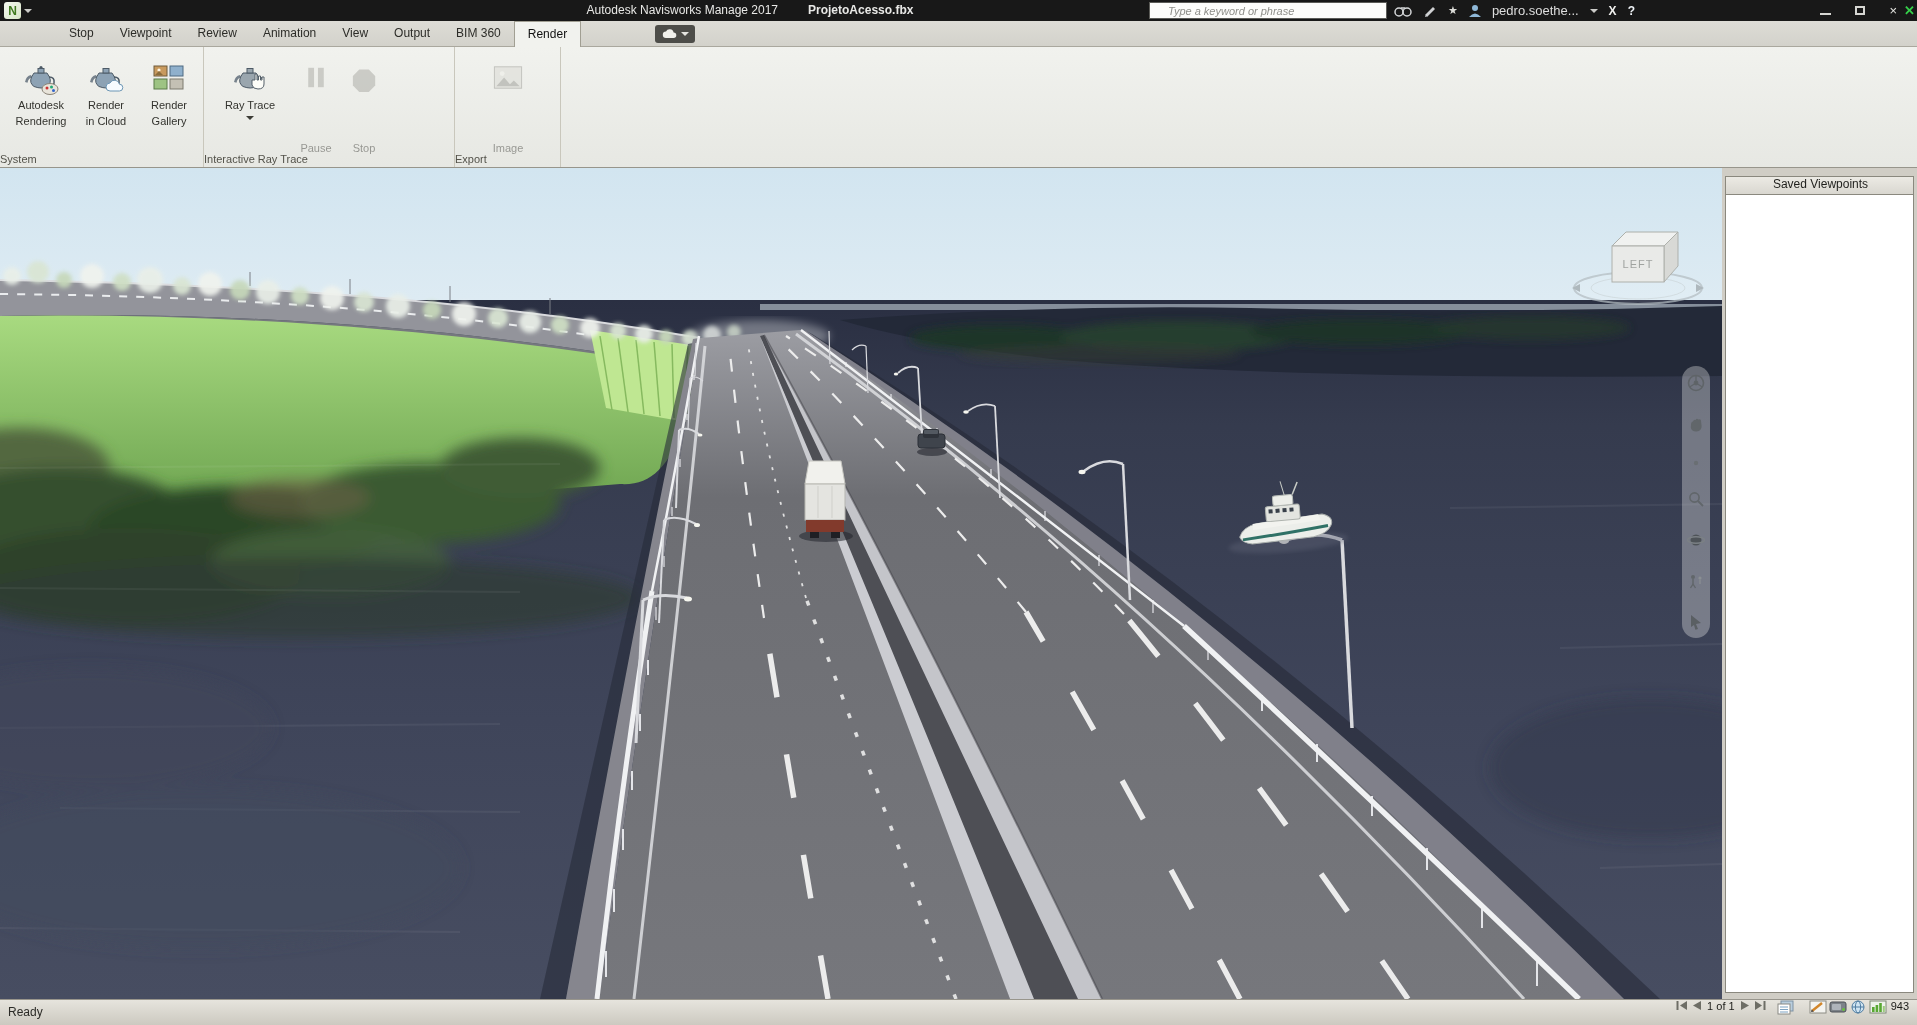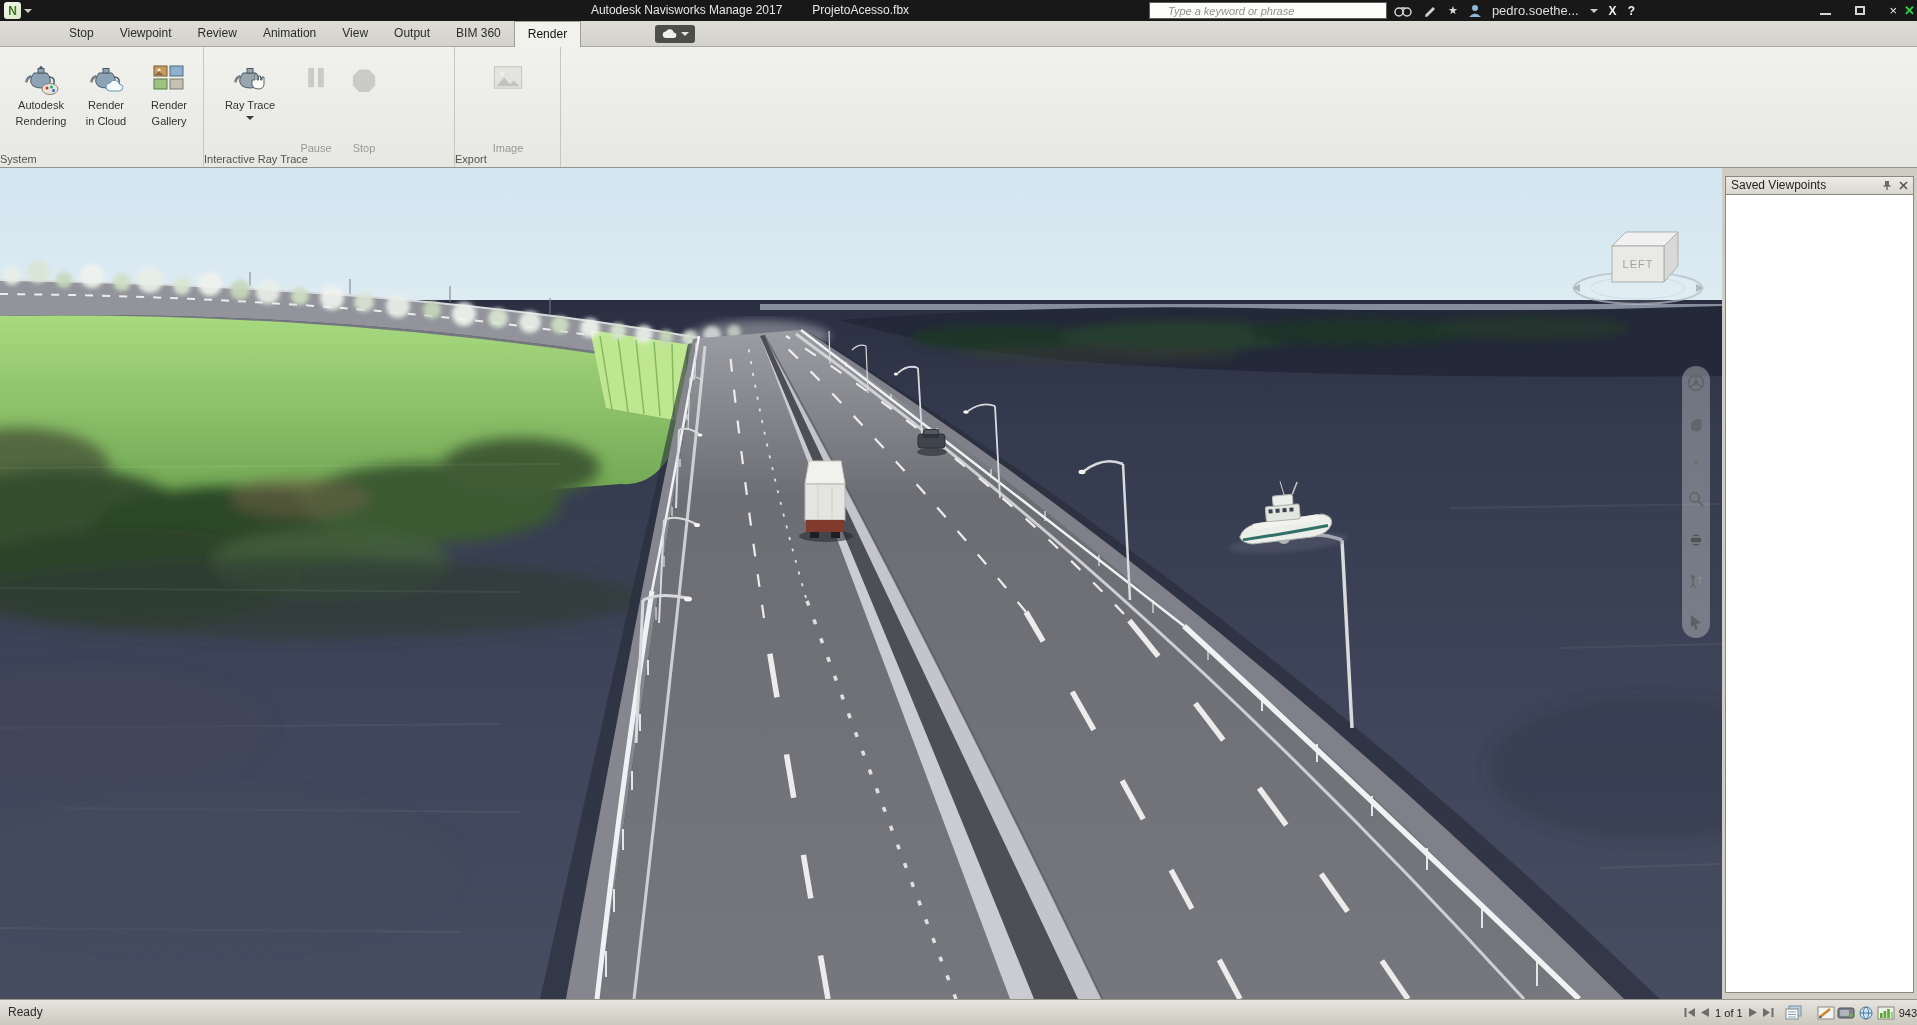--- a/index.html
+++ b/index.html
@@ -7,21 +7,21 @@
     font-family:"Liberation Sans",sans-serif;font-size:12px;color:#2b2b27;}
   .app{position:absolute;inset:0;width:1917px;height:1025px;}
 
   
   .titlebar{position:absolute;left:0;top:0;right:0;height:21px;background:#181818;color:#e8e8e6;}
   .appbtn{position:absolute;left:4px;top:1px;height:19px;display:flex;align-items:center;gap:3px;cursor:default;}
   .nlogo{width:17px;height:17px;border-radius:3px;background:linear-gradient(135deg,#f4f8ef,#d8e6c8);
     display:flex;align-items:center;justify-content:center;font-weight:bold;font-size:12px;color:#3f7a1f;}
   .caret-down{width:0;height:0;border:4px solid transparent;border-top-color:#cbcbc8;margin-top:4px;}
   .titletext{position:absolute;left:0;top:0;width:1500px;height:21px;line-height:21px;text-align:center;font-size:12px;white-space:nowrap;}
-  .titletext .doc{margin-left:30px;}
+  .titletext .doc{margin-left:30px;font-weight:bold;}
   .searchbox{position:absolute;left:1149px;top:2px;width:238px;height:17px;background:#fdfdfb;border:1px solid #5c5c58;display:flex;align-items:center;}
   .searchbox input{flex:1;border:0;outline:0;background:transparent;font-family:inherit;font-size:11px;padding:0 18px;color:#444;}
   .searchbox input::placeholder{font-style:italic;color:#8f8f8a;}
   .tb-icons{position:absolute;left:1394px;top:0;height:21px;display:flex;align-items:center;gap:11px;}
   .tb-icons .glyph{color:#dcdcd8;font-size:11px;line-height:21px;}
   .username{color:#dedede;font-size:13px;white-space:nowrap;}
   .x-glyph{font-weight:bold;color:#f0f0ee;font-size:12px;}
   .q-glyph{font-weight:bold;color:#eef2f6;font-size:12px;}
   .winbtns{position:absolute;right:20px;top:0;height:21px;display:flex;align-items:center;gap:24px;}
   .minbar{width:11px;height:2px;background:#d6d6d2;margin-top:6px;}
@@ -52,28 +52,28 @@
   
   .viewport{position:absolute;left:0;top:168px;width:1722px;height:831px;background:#3b4155;overflow:hidden;}
   .scene{position:absolute;left:0;top:0;}
   .viewcube{position:absolute;top:54px;right:14px;width:140px;height:90px;opacity:.9;}
   .navbar{position:absolute;top:198px;right:12px;width:28px;height:272px;background:rgba(248,249,246,.32);
     border-radius:14px;display:flex;flex-direction:column;align-items:center;justify-content:space-between;padding:8px 0;}
 
   
   .dock{position:absolute;left:1722px;right:0;top:168px;bottom:26px;background:#d0cdc5;}
   .panel{position:absolute;left:3px;right:3px;top:8px;bottom:6px;display:flex;flex-direction:column;}
-  .phead{height:19px;background:linear-gradient(#eceae4,#d9d7d0);border:1px solid #8a887e;display:flex;align-items:center;padding:0 3px 1px 5px;}
+  .phead{height:19px;background:linear-gradient(#eceae4,#d9d7d0);border:1px solid #8a887e;display:flex;align-items:center;padding:0 3px 1px 5px;flex-direction:column;}
   .phead .ptitle{flex:1;font-size:12px;color:#1f1f1c;}
   .pbody{flex:1;background:#ffffff;border:1px solid #8a887e;border-top:0;}
 
   
   .statusbar{position:absolute;left:0;right:0;bottom:0;height:26px;background:linear-gradient(#e6e4dd,#ccc9c0);border-top:1px solid #98958c;}
   .ready{position:absolute;left:8px;top:0;line-height:25px;font-size:12px;color:#2b2b27;}
-  .sb-right{position:absolute;right:0;top:0;height:25px;display:flex;align-items:center;gap:2px;}
+  .sb-right{position:absolute;right:8px;top:0;height:25px;display:flex;gap:2px;}
   .pageind{font-size:11px;color:#1c1c19;margin:0 3px;white-space:nowrap;}
   .memval{font-size:11px;color:#1c1c19;margin-left:2px;}
 </style>
 </head>
 <body>
 
 <div class="app">
 
   <div class="titlebar">
     <div class="appbtn">

